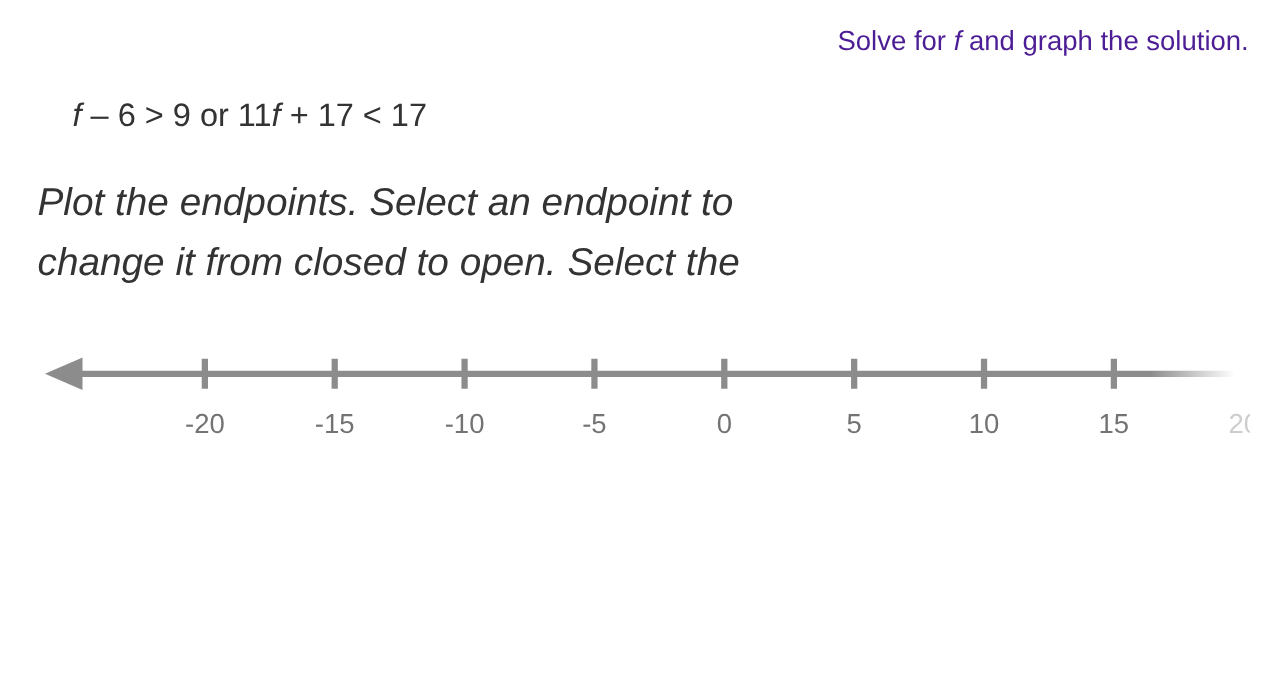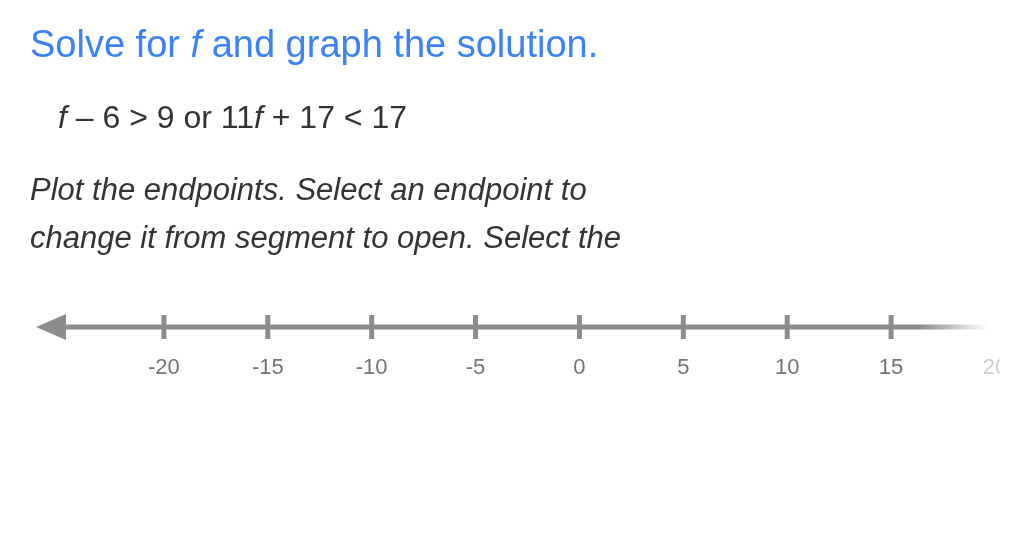--- a/index.html
+++ b/index.html
@@ -10,30 +10,31 @@
     color: #333;
   }
   .page {
     width: 1029px;
     height: 552px;
     position: relative;
     padding: 18px 30px 0 30px;
     box-sizing: border-box;
   }
   .prompt {
-    font-size: 38px;
+    font-size: 22px;
     line-height: 1.4;
-    color: #3b82f6;
+    color: #4c1d95;
     margin-bottom: 28px;
+    text-align: right;
   }
   .prompt .var {
     font-style: italic;
   }
   .ineq {
-    font-size: 32px;
+    font-size: 26px;
     color: #333;
     margin: 0 0 30px 28px;
   }
   .ineq .var {
     font-style: italic;
   }
   .instr {
     font-size: 31px;
     font-style: italic;
     color: #333;
@@ -79,21 +80,21 @@
   <div class="prompt">
     <span>Solve for </span><span class="var">f</span><span> and graph the solution.</span>
   </div>
 
   <div class="ineq">
     <span class="var">f</span><span> – 6 &gt; 9 or 11</span><span class="var">f</span><span> + 17 &lt; 17</span>
   </div>
 
   <div class="instr">
     <span>Plot the endpoints. Select an endpoint to</span><br>
-    <span>change it from segment to open. Select the</span><br>
+    <span>change it from closed to open. Select the</span><br>
   </div>
 
   <div class="nl-wrap">
     <svg class="numline" width="970" height="90">
 
       <line class="axis-line" x1="30" y1="25" x2="965" y2="25"></line>
 
       <polygon class="arrow" points="6,25 36,12 36,38"></polygon>
 
       <g id="ticks-group">

